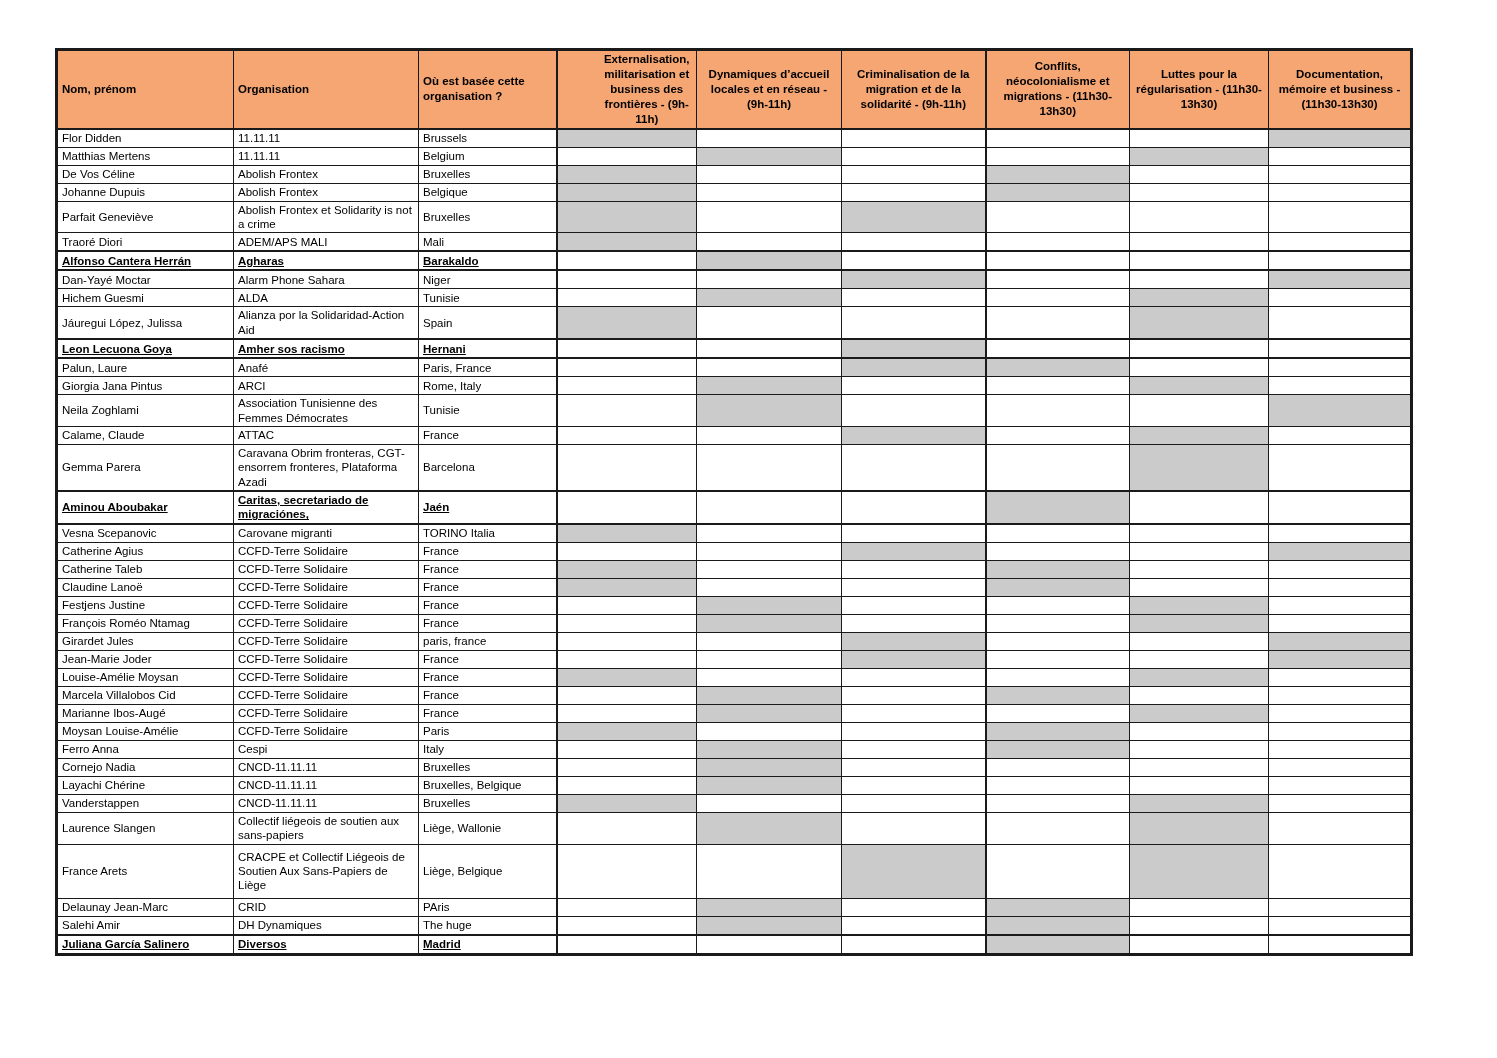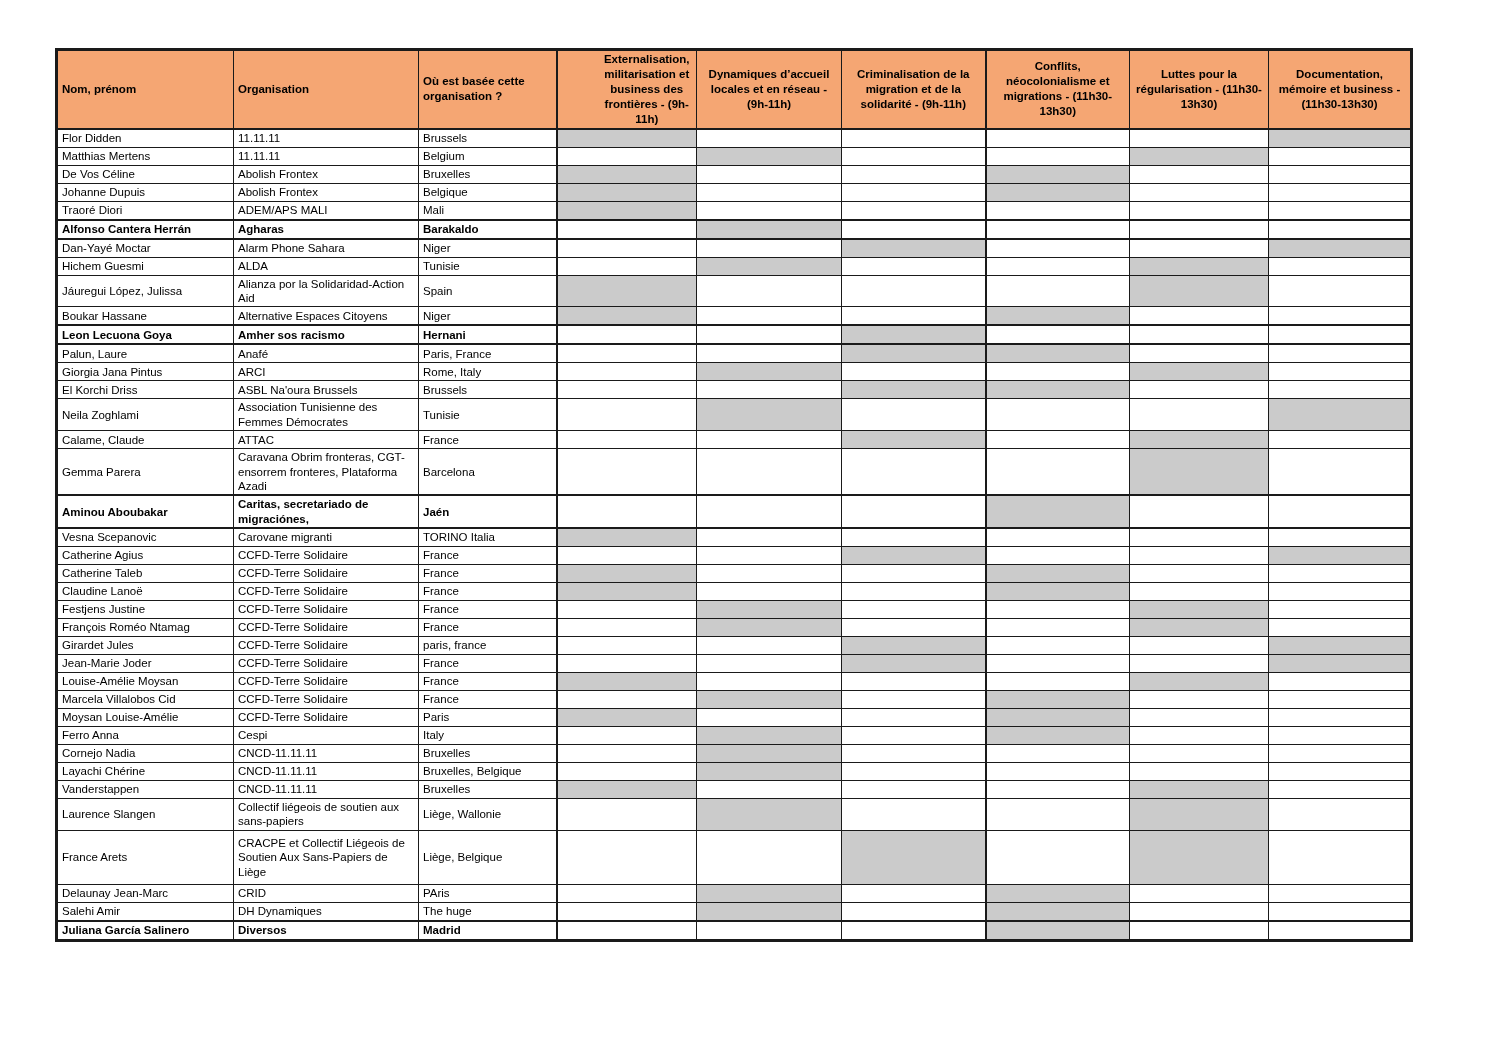--- a/index.html
+++ b/index.html
@@ -42,20 +42,21 @@
     background:#ffffff;
   }
   
   .sheet th:nth-child(4),.sheet td:nth-child(4){ border-left:2.5px solid var(--border);padding-left:44px; }
   .sheet th:nth-child(7),.sheet td:nth-child(7){ border-left:2.5px solid var(--border); }
   .sheet td.shaded{ background:var(--shaded); }
   .sheet tr.bold-row td{
     font-weight:bold;
     border-top:2.5px solid var(--border);
     border-bottom:2.5px solid var(--border);
+    text-decoration:underline;
   }
 </style>
 </head>
 <body>
 
 <table class="sheet">
   <colgroup>
     <col style="width:177px">
     <col style="width:185px">
     <col style="width:138px">
@@ -118,20 +119,31 @@
         <td>Abolish Frontex</td>
         <td>Belgique</td>
         <td class="shaded"></td>
         <td></td>
         <td></td>
         <td class="shaded"></td>
         <td></td>
         <td></td>
       </tr>
       <tr>
+        <td>Parfait Geneviève</td>
+        <td>Abolish Frontex et Solidarity is not a crime</td>
+        <td>Bruxelles</td>
+        <td class="shaded"></td>
+        <td></td>
+        <td class="shaded"></td>
+        <td></td>
+        <td></td>
+        <td></td>
+      </tr>
+      <tr>
         <td>Traoré Diori</td>
         <td>ADEM/APS MALI</td>
         <td>Mali</td>
         <td class="shaded"></td>
         <td></td>
         <td></td>
         <td></td>
         <td></td>
         <td></td>
       </tr>
@@ -172,31 +184,20 @@
         <td>Jáuregui López, Julissa</td>
         <td>Alianza por la Solidaridad-Action Aid</td>
         <td>Spain</td>
         <td class="shaded"></td>
         <td></td>
         <td></td>
         <td></td>
         <td class="shaded"></td>
         <td></td>
       </tr>
-      <tr>
-        <td>Boukar Hassane</td>
-        <td>Alternative Espaces Citoyens</td>
-        <td>Niger</td>
-        <td class="shaded"></td>
-        <td></td>
-        <td></td>
-        <td class="shaded"></td>
-        <td></td>
-        <td></td>
-      </tr>
       <tr class="bold-row">
         <td>Leon Lecuona Goya</td>
         <td>Amher sos racismo</td>
         <td>Hernani</td>
         <td></td>
         <td></td>
         <td class="shaded"></td>
         <td></td>
         <td></td>
         <td></td>
@@ -217,31 +218,20 @@
         <td>ARCI</td>
         <td>Rome, Italy</td>
         <td></td>
         <td class="shaded"></td>
         <td></td>
         <td></td>
         <td class="shaded"></td>
         <td></td>
       </tr>
       <tr>
-        <td>El Korchi Driss</td>
-        <td>ASBL Na'oura Brussels</td>
-        <td>Brussels</td>
-        <td></td>
-        <td></td>
-        <td class="shaded"></td>
-        <td class="shaded"></td>
-        <td></td>
-        <td></td>
-      </tr>
-      <tr>
         <td>Neila Zoghlami</td>
         <td>Association Tunisienne des Femmes Démocrates</td>
         <td>Tunisie</td>
         <td></td>
         <td class="shaded"></td>
         <td></td>
         <td></td>
         <td></td>
         <td class="shaded"></td>
       </tr>
@@ -382,20 +372,31 @@
         <td>CCFD-Terre Solidaire</td>
         <td>France</td>
         <td></td>
         <td class="shaded"></td>
         <td></td>
         <td class="shaded"></td>
         <td></td>
         <td></td>
       </tr>
       <tr>
+        <td>Marianne Ibos-Augé</td>
+        <td>CCFD-Terre Solidaire</td>
+        <td>France</td>
+        <td></td>
+        <td class="shaded"></td>
+        <td></td>
+        <td></td>
+        <td class="shaded"></td>
+        <td></td>
+      </tr>
+      <tr>
         <td>Moysan Louise-Amélie</td>
         <td>CCFD-Terre Solidaire</td>
         <td>Paris</td>
         <td class="shaded"></td>
         <td></td>
         <td></td>
         <td class="shaded"></td>
         <td></td>
         <td></td>
       </tr>

